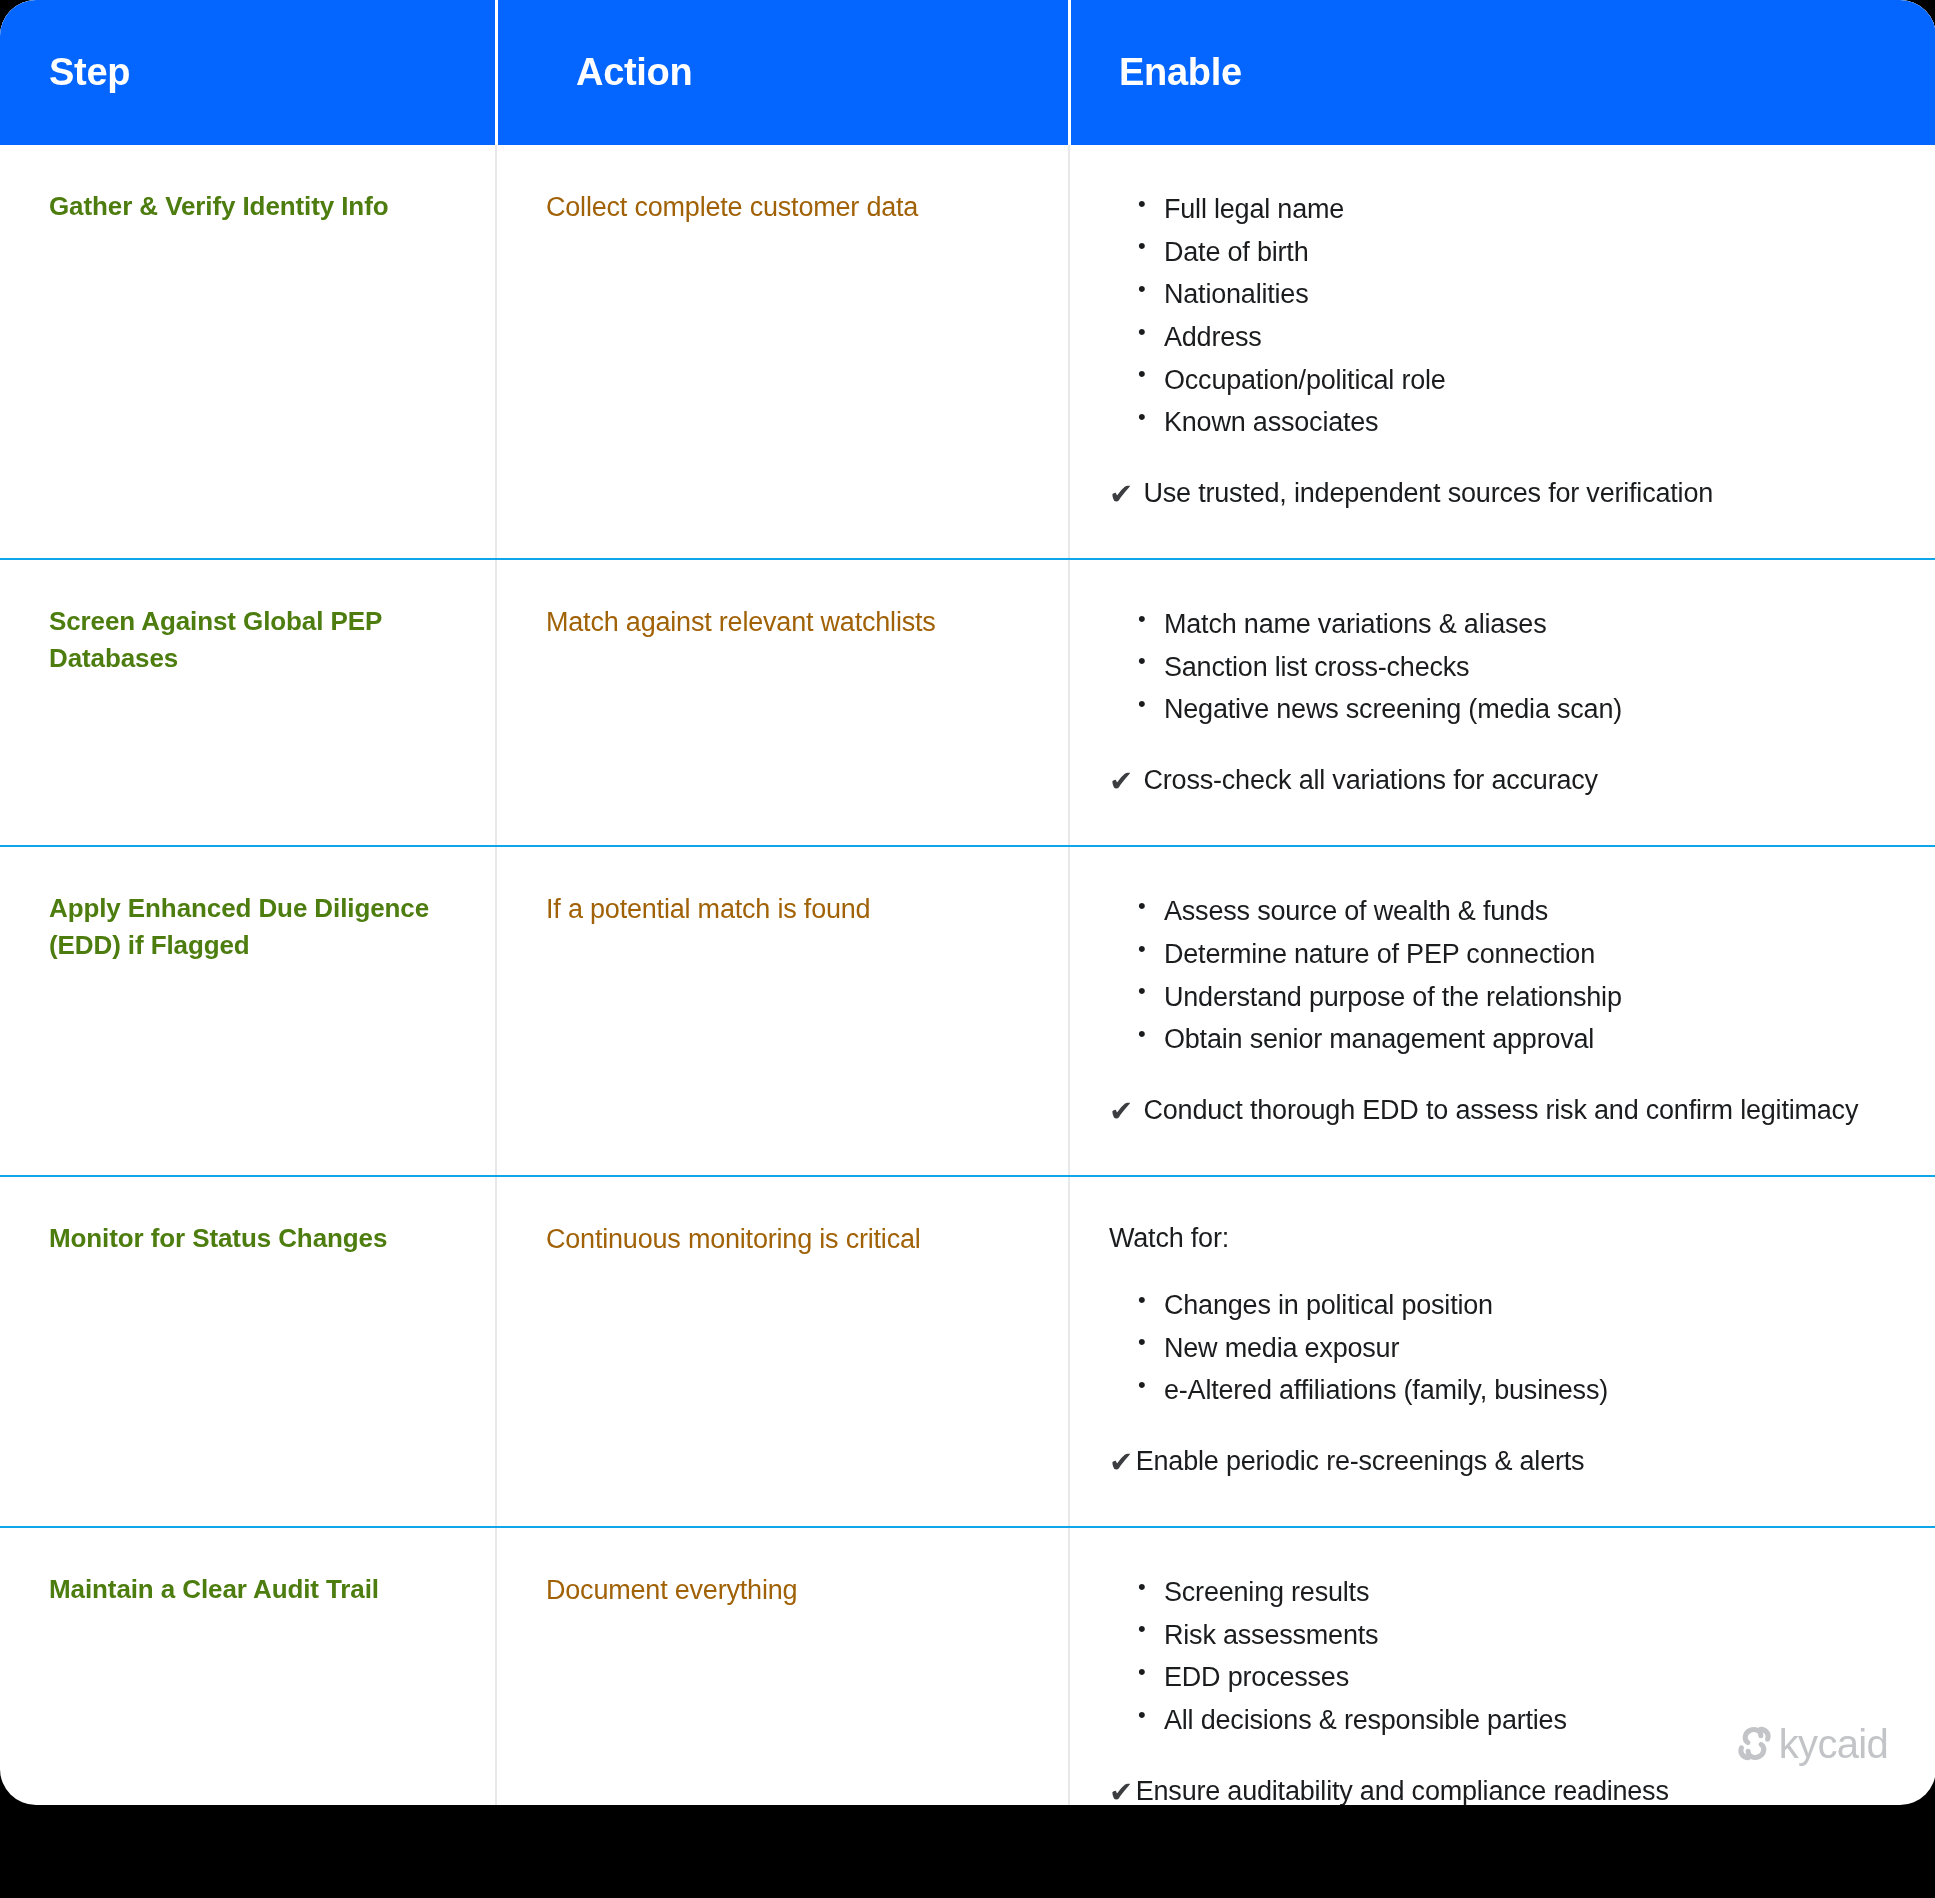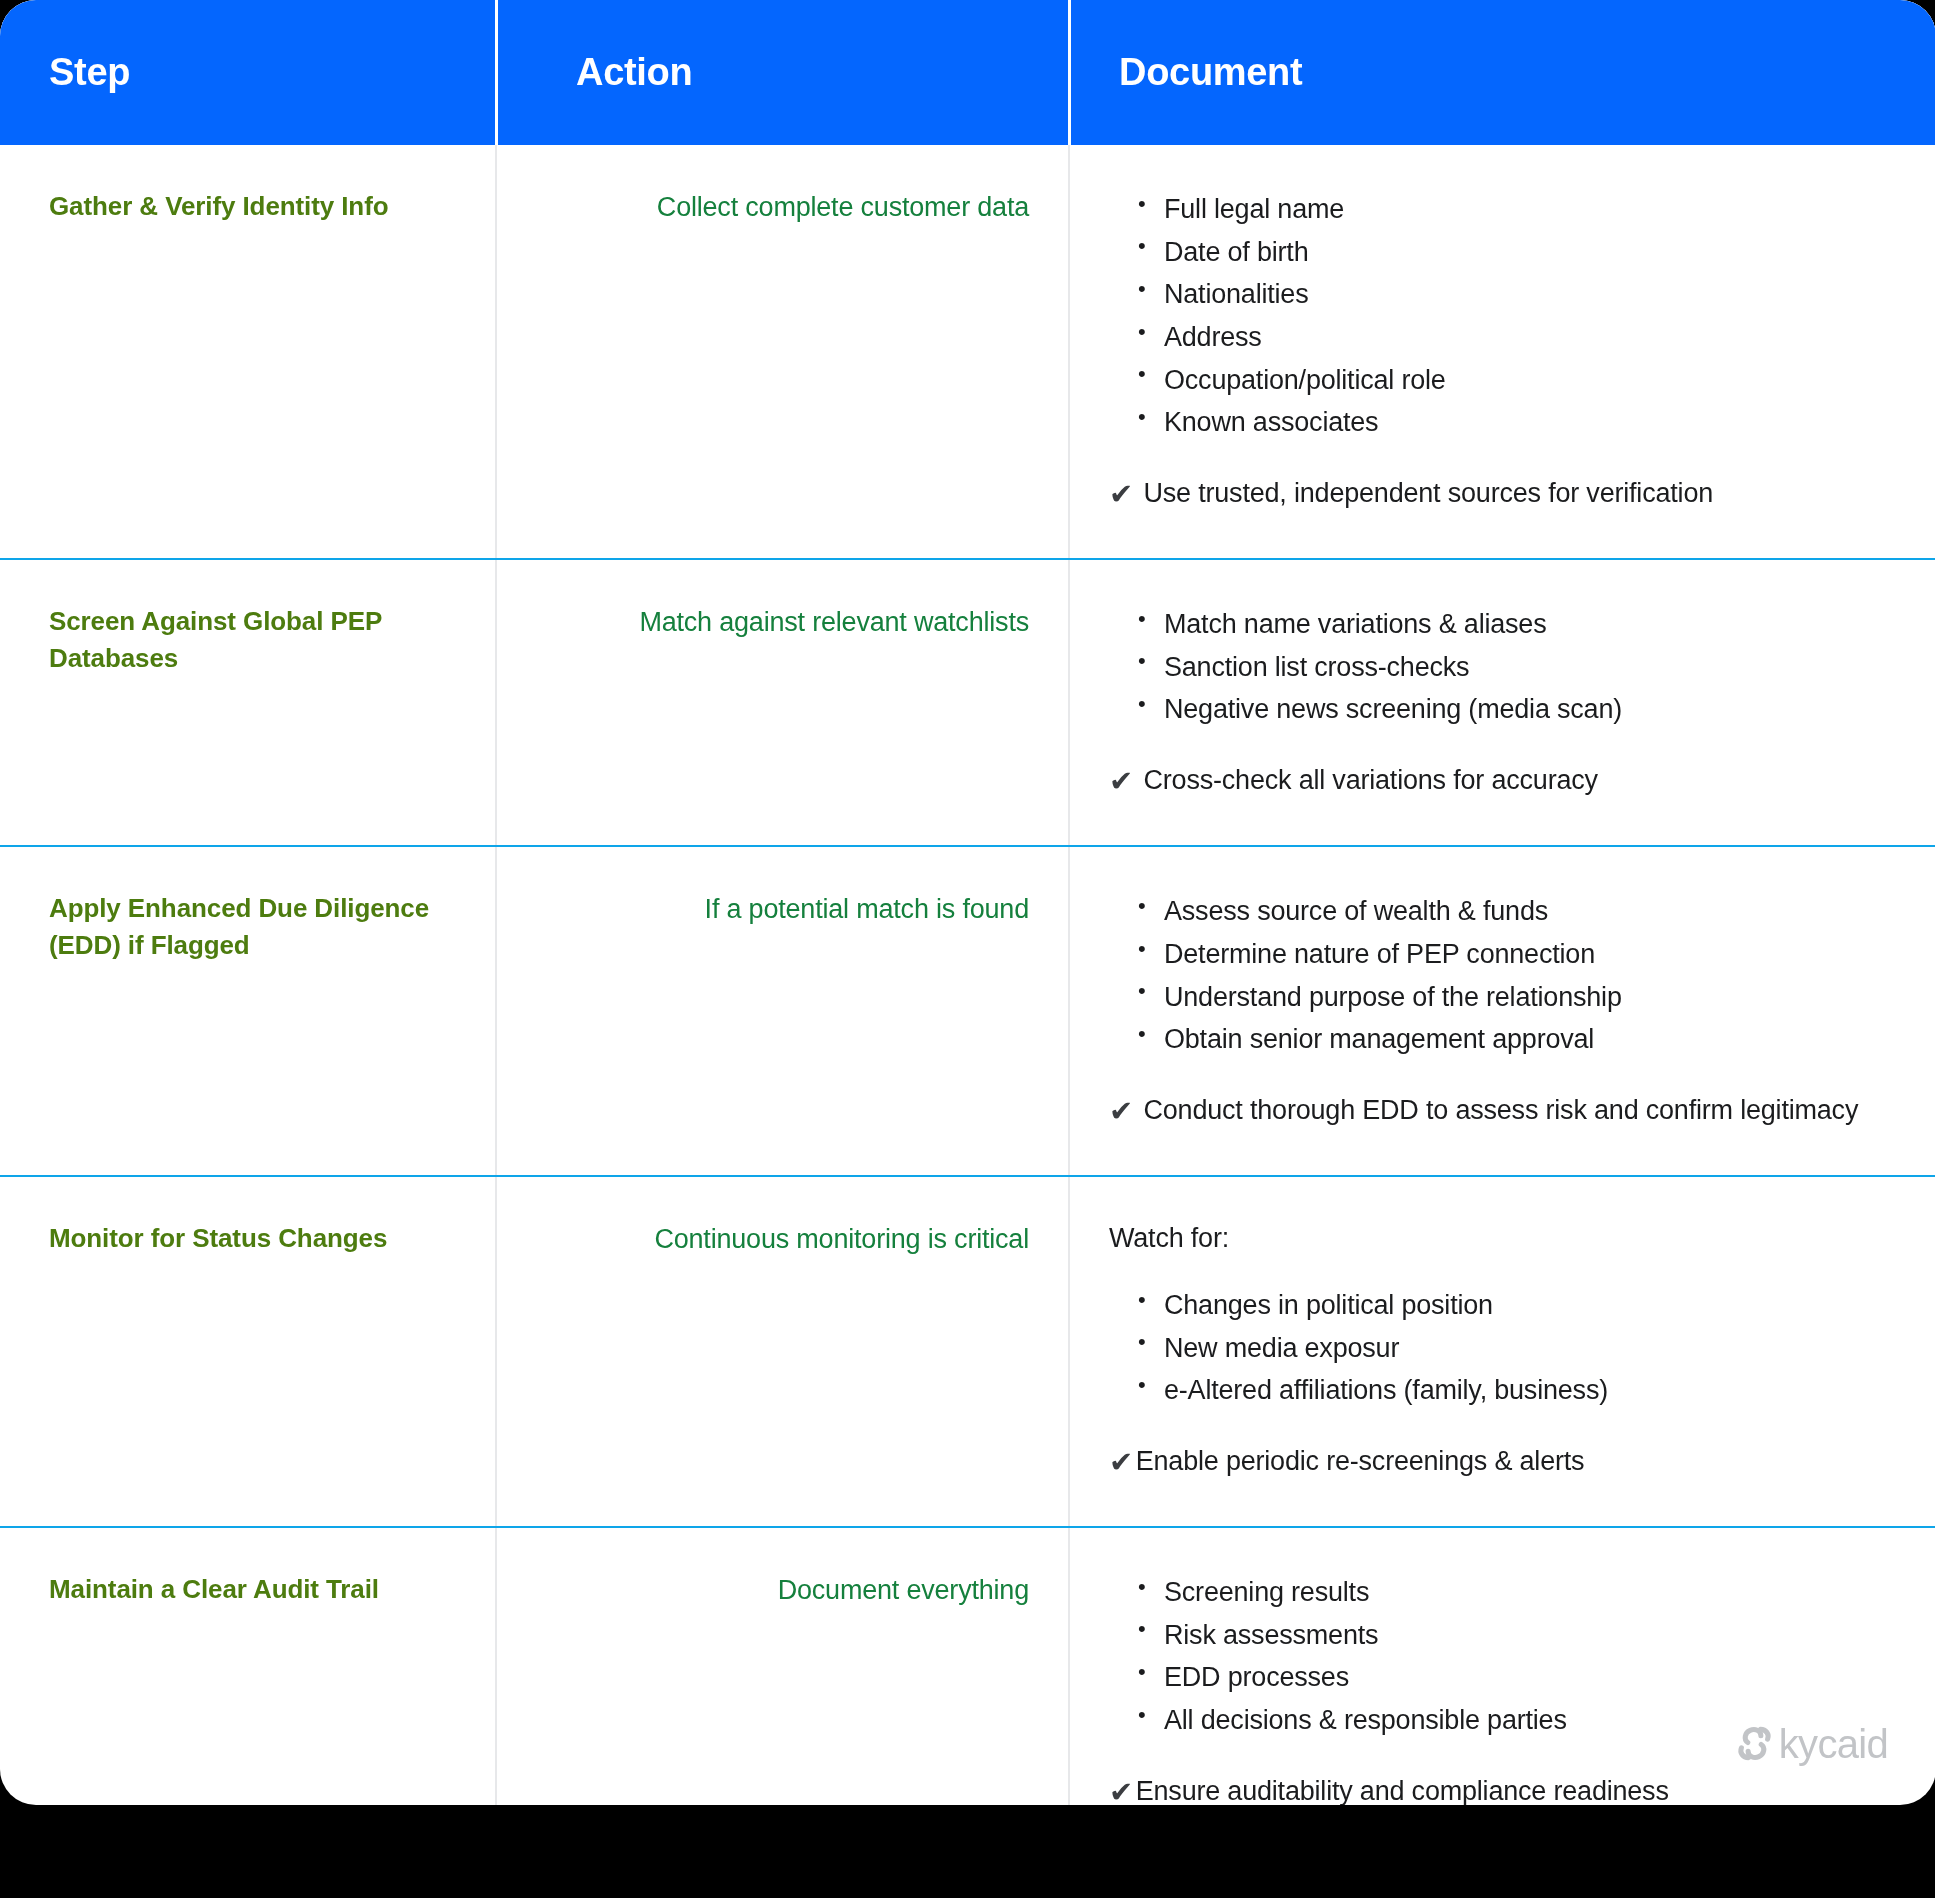--- a/index.html
+++ b/index.html
@@ -62,24 +62,23 @@
     font-size: 26px;
     font-weight: 700;
     color: #4d7c0f;
     line-height: 1.42;
     letter-spacing: -0.1px;
   }
 
   .action-text {
     font-size: 27px;
     font-weight: 400;
-    color: #15803d;
-    line-height: 1.42;
-    letter-spacing: -0.2px;
-    text-align: right;
+    color: #a16207;
+    line-height: 1.42;
+    letter-spacing: -0.2px;
   }
 
   .details { padding-left: 39px; padding-right: 25px; }
 
   .watch-label {
     font-size: 27px;
     color: #1b1c1e;
     line-height: 1.4;
     letter-spacing: -0.2px;
     margin-bottom: 26px;
@@ -145,21 +144,21 @@
   }
 </style>
 </head>
 <body>
 
 <div id="table-card">
 
   <div class="row head-row">
     <div class="head-cell c1">Step</div>
     <div class="head-cell c2">Action</div>
-    <div class="head-cell c3">Document</div>
+    <div class="head-cell c3">Enable</div>
   </div>
 
   <div id="rows-host">
       <div class="row body-row">
         <div class="cell step">
           <div class="step-text">Gather &amp; Verify Identity Info</div>
         </div>
         <div class="cell action">
           <div class="action-text">Collect complete customer data</div>
         </div>

